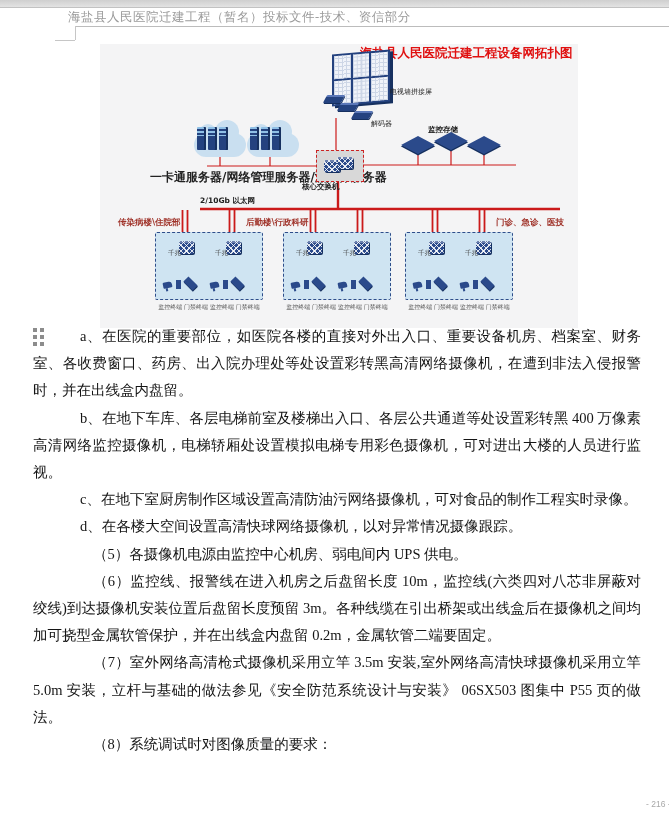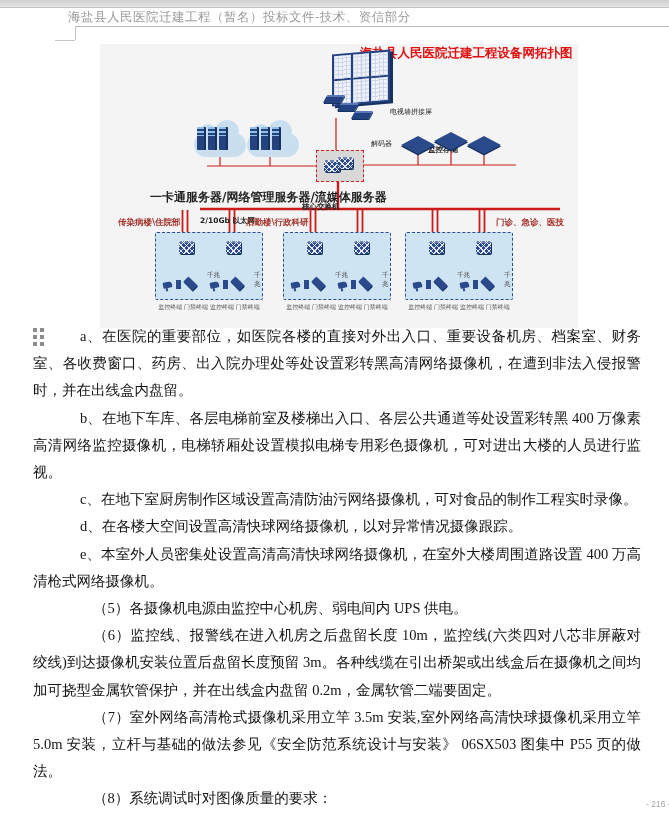--- a/index.html
+++ b/index.html
@@ -25,21 +25,21 @@
   .drag-handle{position:absolute;left:33px;top:328px;width:12px;height:19px;cursor:grab;}
   .drag-handle i{position:absolute;left:0;top:0;width:4px;height:4px;background:#8c8c8c;
     box-shadow:7px 0 0 #8c8c8c,0 7px 0 #8c8c8c,7px 7px 0 #8c8c8c,0 14px 0 #8c8c8c,7px 14px 0 #8c8c8c;}
 
   
   .diagram{position:absolute;left:0;top:40px;width:669px;height:292px;
     font-family:"DejaVu Sans","Liberation Sans",sans-serif;}
   .diagram .plate{position:absolute;left:100px;top:4px;width:478px;height:284px;background:#f4f4f5;}
   .dg-title{position:absolute;left:360px;top:6px;width:218px;font-size:12.5px;font-weight:bold;
     color:var(--title-red,#e01010);line-height:13px;}
-  .lbl{position:absolute;font-size:7px;color:#222;white-space:nowrap;margin-top:20px;}
+  .lbl{position:absolute;font-size:7px;color:#222;white-space:nowrap;}
   .lbl.b{font-weight:bold;}
   
   .tvwall{position:absolute;left:332px;top:12px;width:54px;height:48px;background:#24427f;
     padding:2px;transform:skewY(-5deg);box-shadow:3px 2px 0 #16305f;
     display:grid;grid-template-rows:repeat(2,1fr);grid-template-columns:repeat(3,1fr);gap:2px;}
   .tvwall i{background:
     repeating-linear-gradient(90deg,#cdd6e6 0 1px,transparent 1px 4px),
     repeating-linear-gradient(0deg,#cdd6e6 0 1px,transparent 1px 4px),#f0f3f9;}
   
   .dec{position:absolute;width:18px;height:8px;border-radius:1px;transform:skewX(-28deg);
@@ -65,21 +65,21 @@
   
   .sto{position:absolute;width:24px;height:24px;background:var(--device,#2b4a8b);
     transform:rotateX(58deg) rotateZ(45deg);box-shadow:2px 2px 0 #16305f;}
   
   .building{position:absolute;top:192px;width:108px;height:68px;border-radius:2px;
     background:var(--building-fill,#cfe4f2);border:1.5px dashed #2e4d8a;box-sizing:border-box;}
   .bldg-label{position:absolute;top:177px;font-size:8.5px;font-weight:bold;
     color:var(--building-label,#a0342b);white-space:nowrap;}
   .building .sw{width:15px;height:13px;}
   .building .sw.s1{left:23px;top:8px;} .building .sw.s2{left:70px;top:8px;}
-  .gz{position:absolute;font-size:6.5px;color:#3a3a3a;top:38px;margin-left:39px;}
+  .gz{position:absolute;font-size:6.5px;color:#3a3a3a;top:16px;}
   .gz.g1{left:12px;} .gz.g2{left:59px;}
   .cam{position:absolute;width:9px;height:6px;background:var(--device,#2b4a8b);
     border-radius:1px 3px 1px 1px;transform:rotate(-12deg);}
   .cam::after{content:'';position:absolute;left:2px;top:6px;width:2px;height:3px;background:var(--device,#2b4a8b);}
   .sbx{position:absolute;width:5px;height:9px;background:var(--device,#2b4a8b);}
   .dia{position:absolute;width:13px;height:13px;background:var(--device,#2b4a8b);
     transform:rotate(45deg) scale(1,.55);box-shadow:1px 1px 0 #16305f;}
   .cam.c1{left:7px;top:49px;} .sbx.b1{left:20px;top:47px;} .dia.d1{left:28px;top:44px;}
   .cam.c2{left:54px;top:49px;} .sbx.b2{left:67px;top:47px;} .dia.d2{left:75px;top:44px;}
   .term-label{position:absolute;top:263px;width:120px;text-align:center;font-size:6px;color:#555;white-space:nowrap;}
@@ -243,20 +243,19 @@
 
 <div class="drag-handle">
     <i></i>
   </div>
 
 <div class="body-text">
   <p class="ind-a">a、在医院的重要部位，如医院各楼的直接对外出入口、重要设备机房、档案室、财务室、各收费窗口、药房、出入院办理处等处设置彩转黑高清网络摄像机，在遭到非法入侵报警时，并在出线盒内盘留。</p>
   <p class="ind-a">b、在地下车库、各层电梯前室及楼梯出入口、各层公共通道等处设置彩转黑 400 万像素高清网络监控摄像机，电梯轿厢处设置模拟电梯专用彩色摄像机，可对进出大楼的人员进行监视。</p>
   <p class="ind-a">c、在地下室厨房制作区域设置高清防油污网络摄像机，可对食品的制作工程实时录像。</p>
   <p class="ind-a">d、在各楼大空间设置高清快球网络摄像机，以对异常情况摄像跟踪。</p>
-  <p class="ind-a">e、本室外人员密集处设置高清高清快球网络摄像机，在室外大楼周围道路设置 400 万高清枪式网络摄像机。</p>
   <p class="ind-n">（5）各摄像机电源由监控中心机房、弱电间内 UPS 供电。</p>
   <p class="ind-n">（6）监控线、报警线在进入机房之后盘留长度 10m，监控线(六类四对八芯非屏蔽对绞线)到达摄像机安装位置后盘留长度预留 3m。各种线缆在引出桥架或出线盒后在摄像机之间均加可挠型金属软管保护，并在出线盒内盘留 0.2m，金属软管二端要固定。</p>
   <p class="ind-n">（7）室外网络高清枪式摄像机采用立竿 3.5m 安装,室外网络高清快球摄像机采用立竿 5.0m 安装，立杆与基础的做法参见《安全防范系统设计与安装》 06SX503 图集中 P55 页的做法。</p>
   <p class="ind-n">（8）系统调试时对图像质量的要求：</p>
 </div>
 
 <div class="page-num">- 216 -</div>
 
 </body></html>

